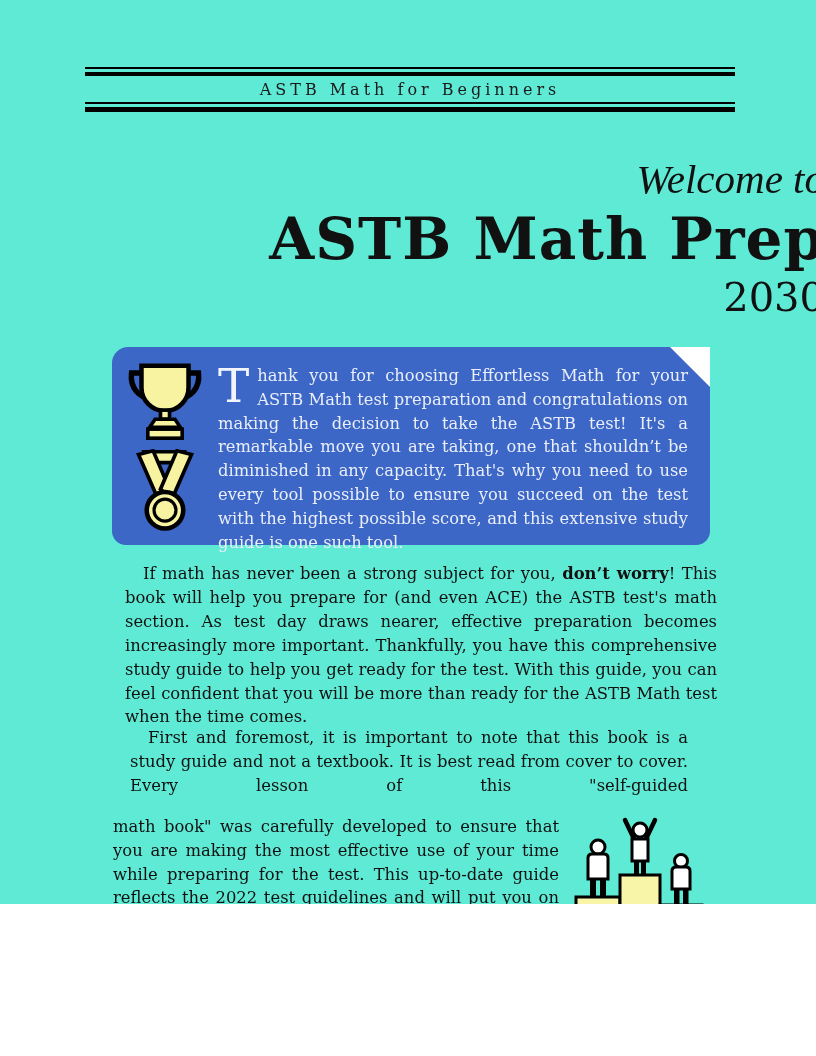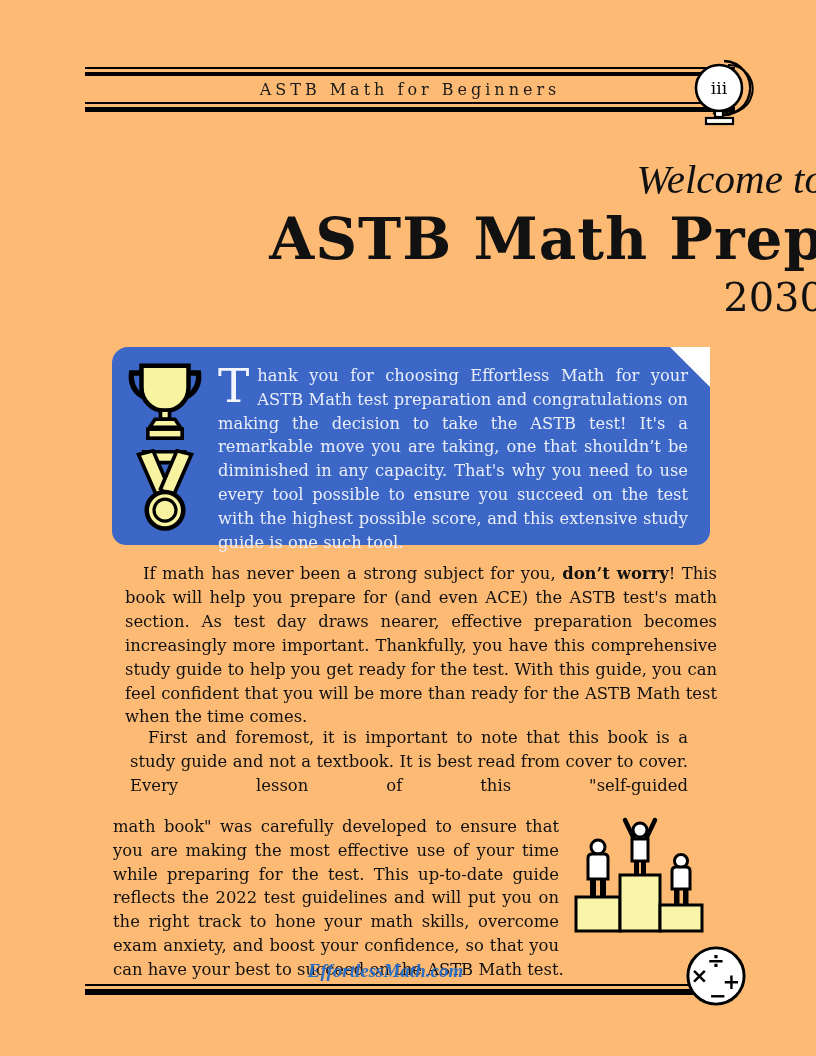--- a/index.html
+++ b/index.html
@@ -1,16 +1,16 @@
 <!DOCTYPE html>
 <html><head>
 <meta charset="utf-8">
 <style>
   html,body{margin:0;padding:0;background:#fff;}
-  .page{position:relative;width:816px;height:1056px;background:#fdba74;overflow:hidden;
+  .page{position:relative;width:816px;height:904px;background:#5eead4;overflow:hidden;
         font-family:"DejaVu Serif",serif;color:#111;}
 
   
   .hdr{position:absolute;top:67px;left:85px;width:650px;}
   .rule-thin{border-top:2px solid #000;}
   .rule-thick{border-top:4px solid #000;margin-top:3px;}
   .rule-thick2{border-top:5px solid #000;margin-top:3px;}
   .hdr-title{text-align:center;font-size:16px;letter-spacing:4px;padding:4px 0 3px;color:#1a1a1a;}
   .globe{position:absolute;top:-9px;right:-20px;z-index:2;}
   .globe text{font-family:"DejaVu Serif",serif;}
@@ -56,30 +56,20 @@
 
 <div class="page">
 
   <header class="hdr">
     <div class="rule-thin"></div>
     <div class="rule-thick"></div>
     <div class="hdr-title">ASTB Math for Beginners</div>
     <div class="rule-thin"></div>
     <div class="rule-thick2"></div>
 
-    <span class="globe">
-      <svg width="62" height="70" viewBox="0 0 62 70">
-        <path d="M31 3 a27 27 0 1 1 -11 52" fill="none" stroke="#000" stroke-width="2.4"></path>
-        <path d="M35 7 a24 24 0 1 1 -11 45" fill="none" stroke="#000" stroke-width="2"></path>
-        <circle cx="26" cy="30" r="23" fill="#fff" stroke="#000" stroke-width="2.6"></circle>
-        <rect x="22" y="53" width="8" height="6" fill="#fff" stroke="#000" stroke-width="2.2"></rect>
-        <rect x="13" y="60" width="27" height="6" fill="#fff" stroke="#000" stroke-width="2.2"></rect>
-        <text x="26" y="36" text-anchor="middle" font-size="17">iii</text>
-      </svg>
-    </span>
   </header>
 
   <section class="title-block">
     <div class="welcome">Welcome to</div>
     <div class="main-title">ASTB Math Prep</div>
     <div class="year">2030</div>
   </section>
 
   <section class="callout">
     <div class="callout-inner">

